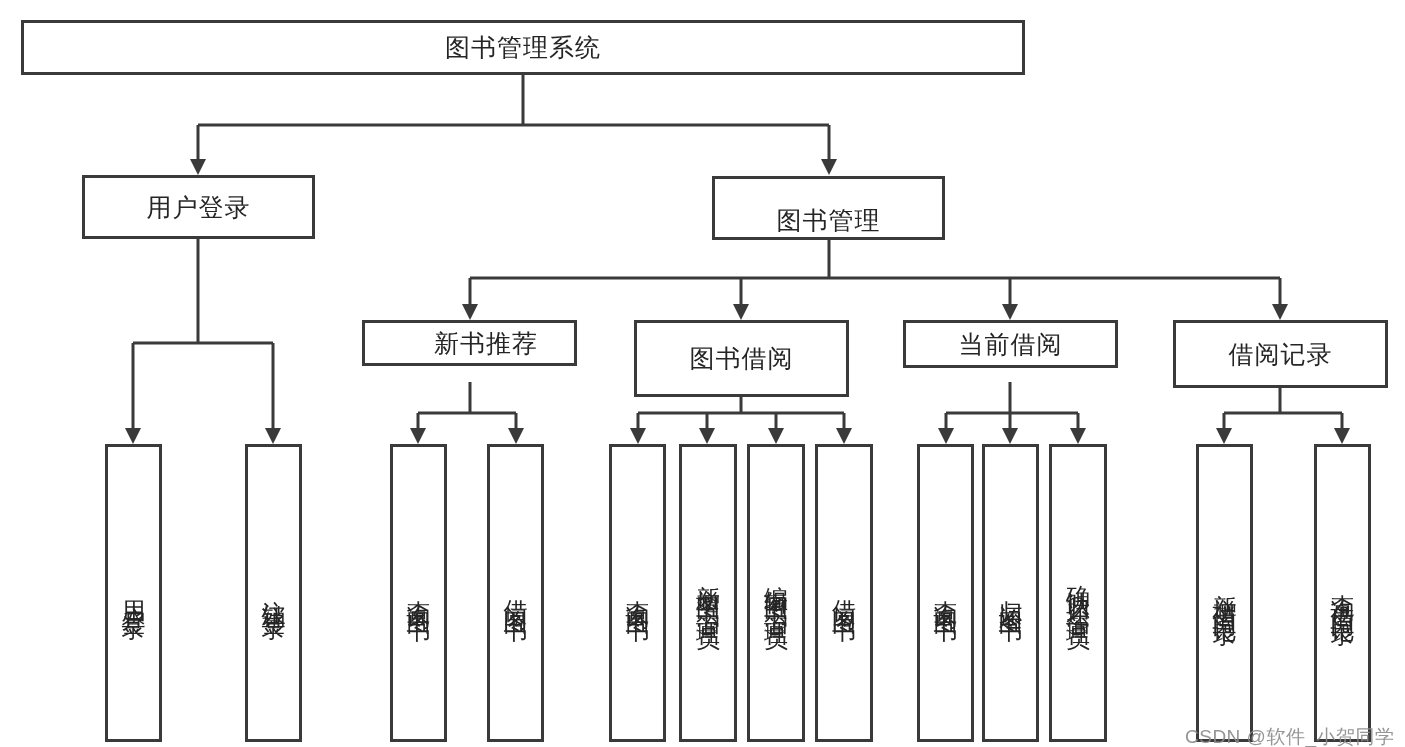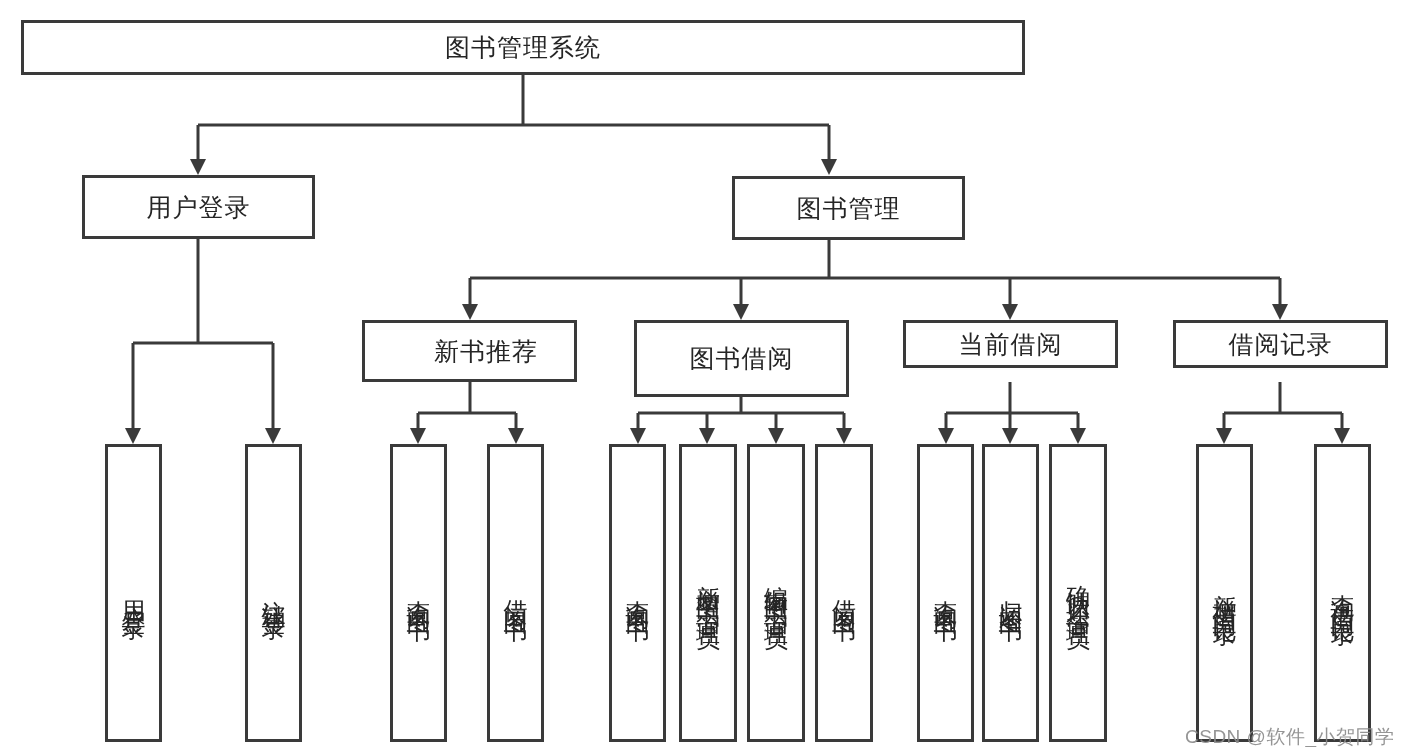--- a/index.html
+++ b/index.html
@@ -27,25 +27,25 @@
   }
   .vlabel{
     writing-mode:vertical-rl;
     text-orientation:mixed;
     font-size:24px;letter-spacing:6px;color:#252525;
     white-space:nowrap;
   }
   
   .n-root {left:21px;  top:13px;  width:1004px;height:55px;}
   .n-l2a  {left:82px;  top:168px; width:233px; height:64px;}
-  .n-l2b  {left:732px; top:169px; width:233px; height:64px;}
-  .n-l3a  {left:362px; top:313px; width:215px; height:62px;padding-left:33px;}
+  .n-l2b  {left:712px; top:169px; width:233px; height:64px;align-items:flex-end;}
+  .n-l3a  {left:362px; top:313px; width:215px; height:46px;padding-left:33px;}
   .n-l3b  {left:634px; top:313px; width:215px; height:77px;}
   .n-l3c  {left:903px; top:313px; width:215px; height:48px;}
-  .n-l3d  {left:1173px;top:313px; width:215px; height:48px;}
+  .n-l3d  {left:1173px;top:313px; width:215px; height:68px;}
   
   .leaf{top:437px;height:298px;width:57px;}
   .lf-1a{left:105px;} .lf-1b{left:245px;}
   .lf-2a{left:390px;} .lf-2b{left:487px;}
   .lf-3a{left:609px;} .lf-3b{left:679px;width:58px;} .lf-3c{left:747px;width:58px;} .lf-3d{left:815px;width:58px;}
   .lf-4a{left:917px;} .lf-4b{left:982px;} .lf-4c{left:1049px;width:58px;}
   .lf-5a{left:1196px;} .lf-5b{left:1314px;}
   .watermark{
     position:absolute;left:1185px;top:717px;z-index:10;
     font-size:19px;letter-spacing:.5px;color:rgba(140,140,140,.92);

